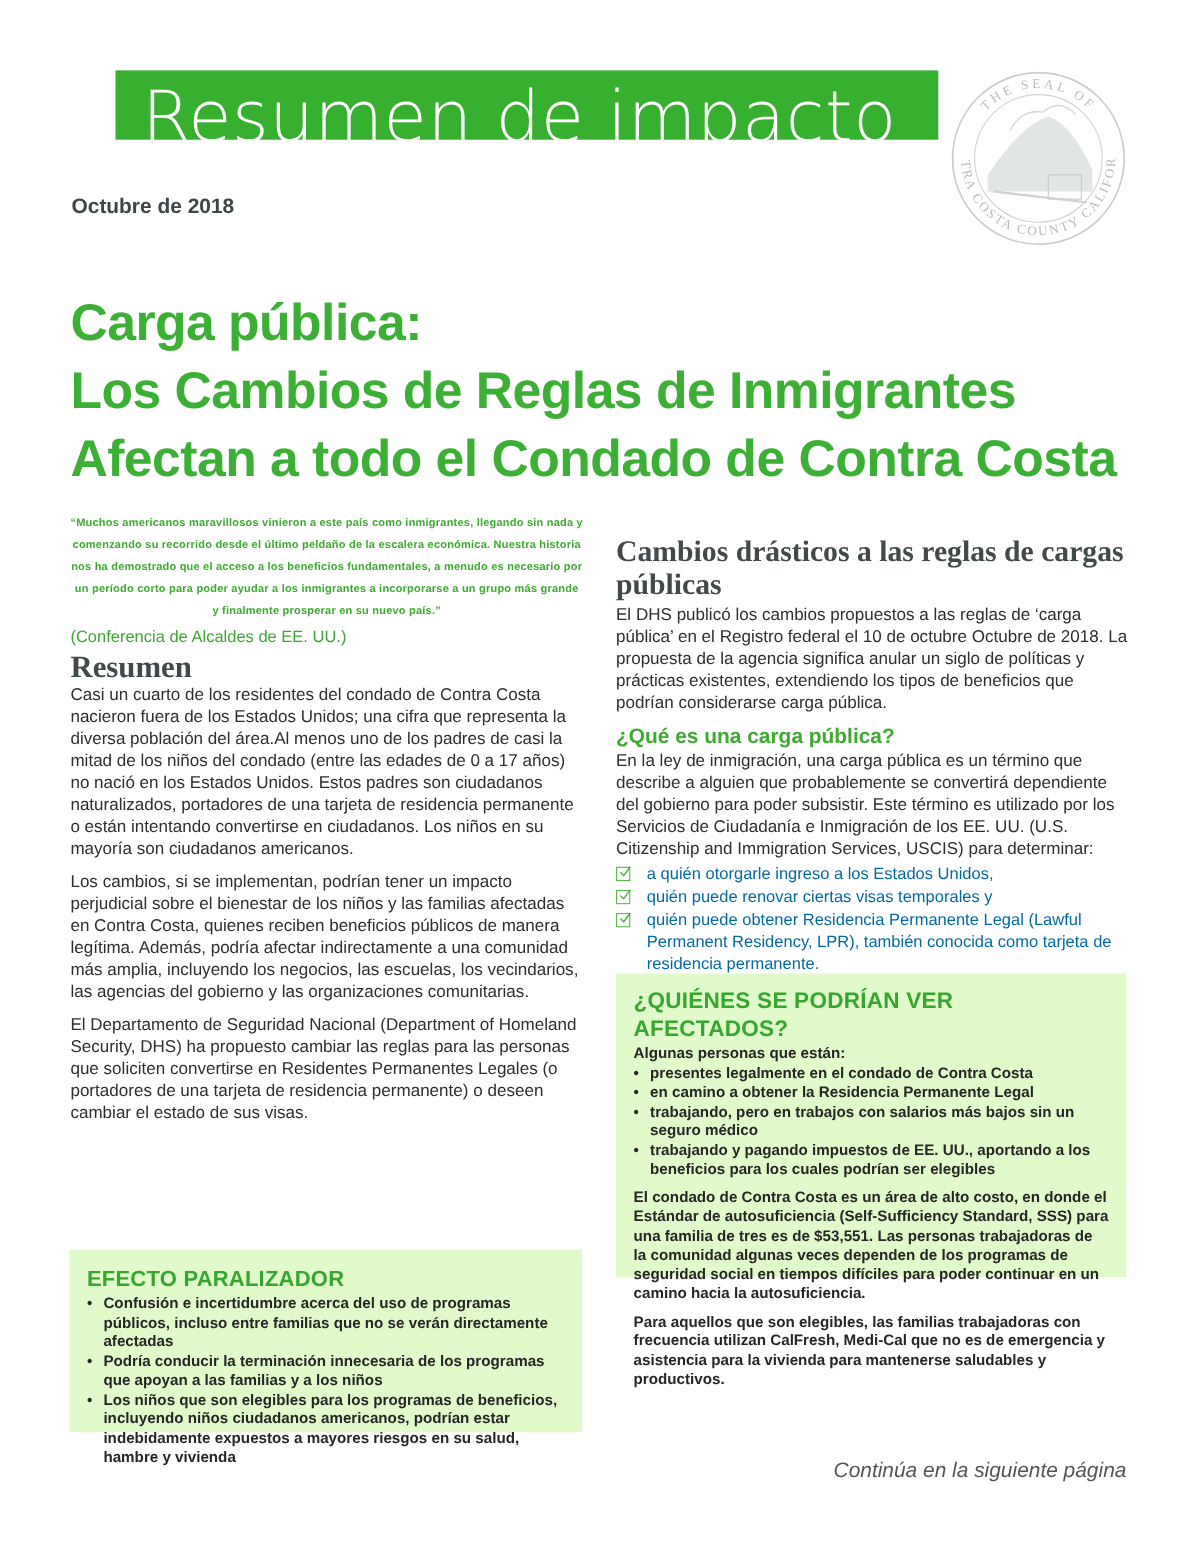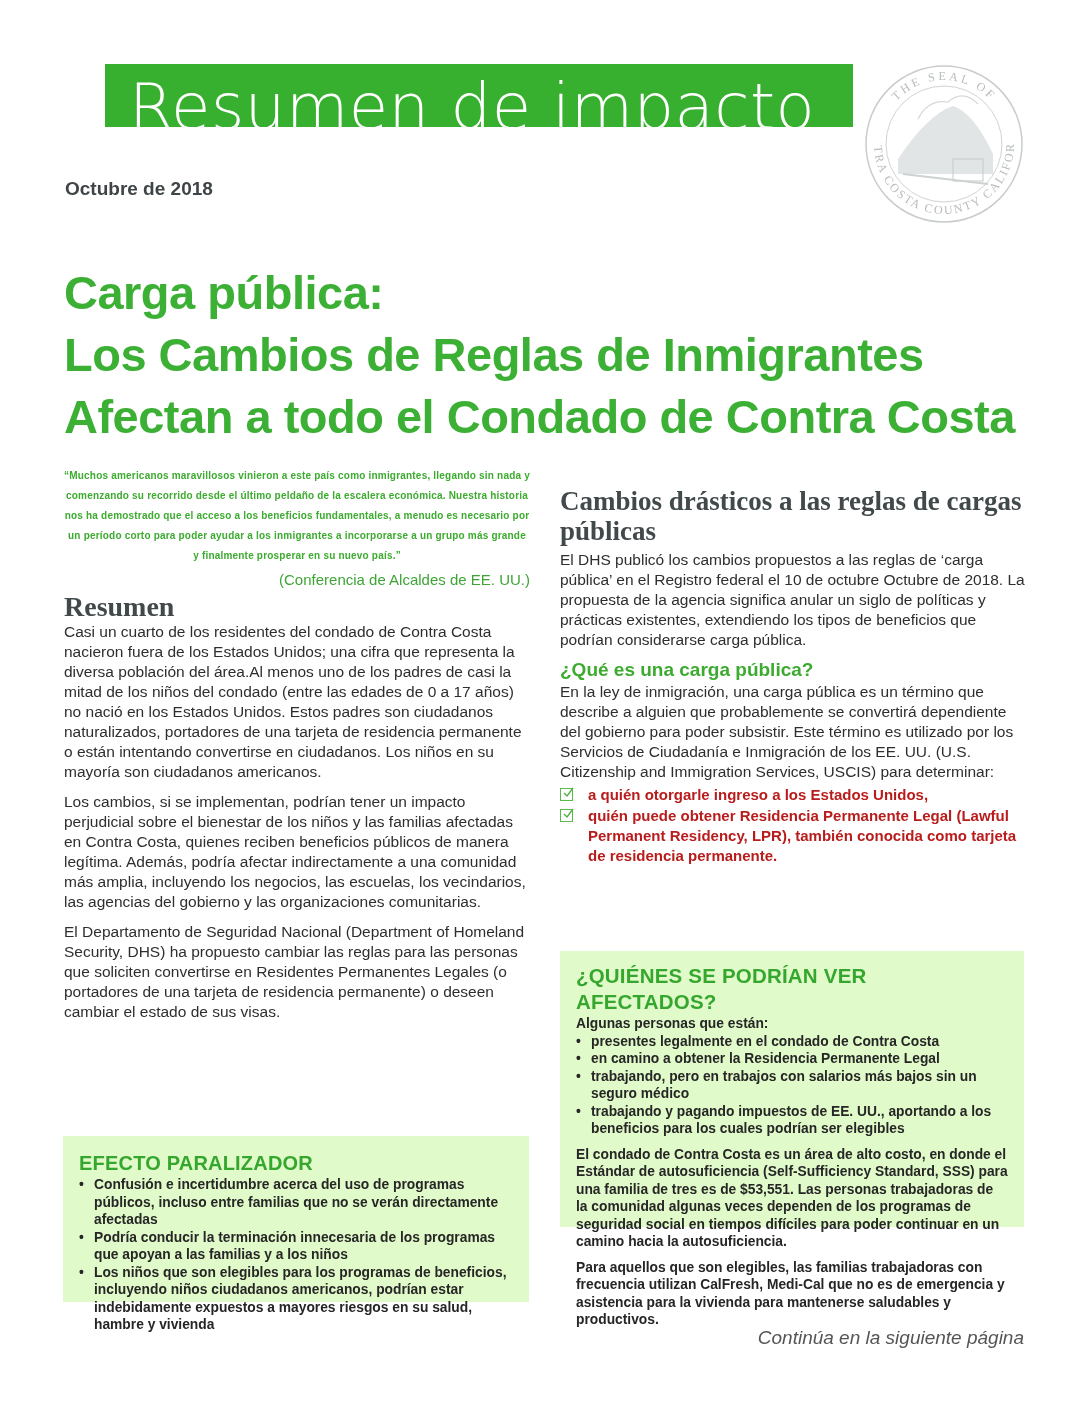--- a/index.html
+++ b/index.html
@@ -33,49 +33,49 @@
   .main-title div { white-space: nowrap; }
 
   .col-left { position: absolute; left: 64px; top: 466px; width: 466px; }
   .col-right { position: absolute; left: 560px; top: 486px; width: 466px; }
 
   .quote {
     text-align: center; font-size: 10px; line-height: 20px; font-weight: bold; color: #3cab2f;
     letter-spacing: 0.2px;
   }
   .quote-source {
-    text-align: right; font-size: 15px; line-height: 20px; color: #3ea535; margin-top: 4px;
+    text-align: left; font-size: 15px; line-height: 20px; color: #3ea535; margin-top: 4px;
   }
 
   .h-serif {
     font-family: "Liberation Serif", "DejaVu Serif", serif; font-weight: bold;
     color: #41494b; font-size: 27px; line-height: 30px;
   }
   .h-resumen { margin-top: 2px; font-size: 28px; line-height: 30px; }
 
   .body-text { font-size: 15.5px; line-height: 20px; color: #2e2e2e; }
   .body-text p { margin-bottom: 10px; }
 
   .h-green {
     font-size: 19px; line-height: 24px; font-weight: bold; color: #3cab2f; margin-top: 8px;
   }
 
-  .checklist { list-style: none; font-size: 15px; line-height: 20px; font-weight: bold; color: #b91c1c; margin-top: 3px; }
+  .checklist { list-style: none; font-size: 15px; line-height: 20px; font-weight: normal; color: #0369a1; margin-top: 3px; }
   .checklist li { position: relative; padding-left: 28px; margin-bottom: 1px; }
   .checklist .chk {
     position: absolute; left: 0; top: 3px; width: 13px; height: 13px;
     border: 1px solid #5aba4a;
   }
   .checklist .chk svg { position: absolute; left: 0; top: -3px; }
 
   .box {
     position: absolute; background: #e1fac9;
   }
   .box-left { left: 63px; top: 1136px; width: 466px; height: 166px; padding: 14px 16px 0 16px; }
-  .box-right { left: 560px; top: 951px; width: 464px; height: 276px; padding: 12px 16px 0 16px; }
+  .box-right { left: 560px; top: 885px; width: 464px; height: 276px; padding: 12px 16px 0 16px; }
 
   .box-title {
     font-size: 20px; line-height: 26px; font-weight: bold; color: #35a72e; letter-spacing: 0.2px;
   }
   .box-right .box-title { font-size: 20.5px; }
   .bullets { list-style: none; font-size: 13.8px; line-height: 17.5px; font-weight: bold; color: #262626; }
   .bullets li { position: relative; padding-left: 15px; }
   .bullets li::before { content: "•"; position: absolute; left: 0; top: 0; }
   .box-intro { font-size: 13.8px; line-height: 17.5px; font-weight: bold; color: #262626; }
   .box-para { font-size: 13.8px; line-height: 17.5px; font-weight: bold; color: #262626; margin-top: 8px; }
@@ -152,20 +152,28 @@
           </svg>
         </span>
       <span>a quién otorgarle ingreso a los Estados Unidos,</span>
     </li>
     <li>
       <span class="chk">
           <svg width="14" height="14" viewBox="0 0 14 14">
             <path d="M3 7 L6 10 L12 2" fill="none" stroke="#4cb23c" stroke-width="1.3"></path>
           </svg>
         </span>
+      <span>quién puede renovar ciertas visas temporales y</span>
+    </li>
+    <li>
+      <span class="chk">
+          <svg width="14" height="14" viewBox="0 0 14 14">
+            <path d="M3 7 L6 10 L12 2" fill="none" stroke="#4cb23c" stroke-width="1.3"></path>
+          </svg>
+        </span>
       <span>quién puede obtener Residencia Permanente Legal (Lawful Permanent Residency, LPR), también conocida como tarjeta de residencia permanente.</span>
     </li>
   </ul>
 </div>
 
 <div class="box box-right">
   <div class="box-title">¿QUIÉNES SE PODRÍAN VER AFECTADOS?</div>
   <div class="box-intro">Algunas personas que están:</div>
   <ul class="bullets">
     <li>presentes legalmente en el condado de Contra Costa</li>

